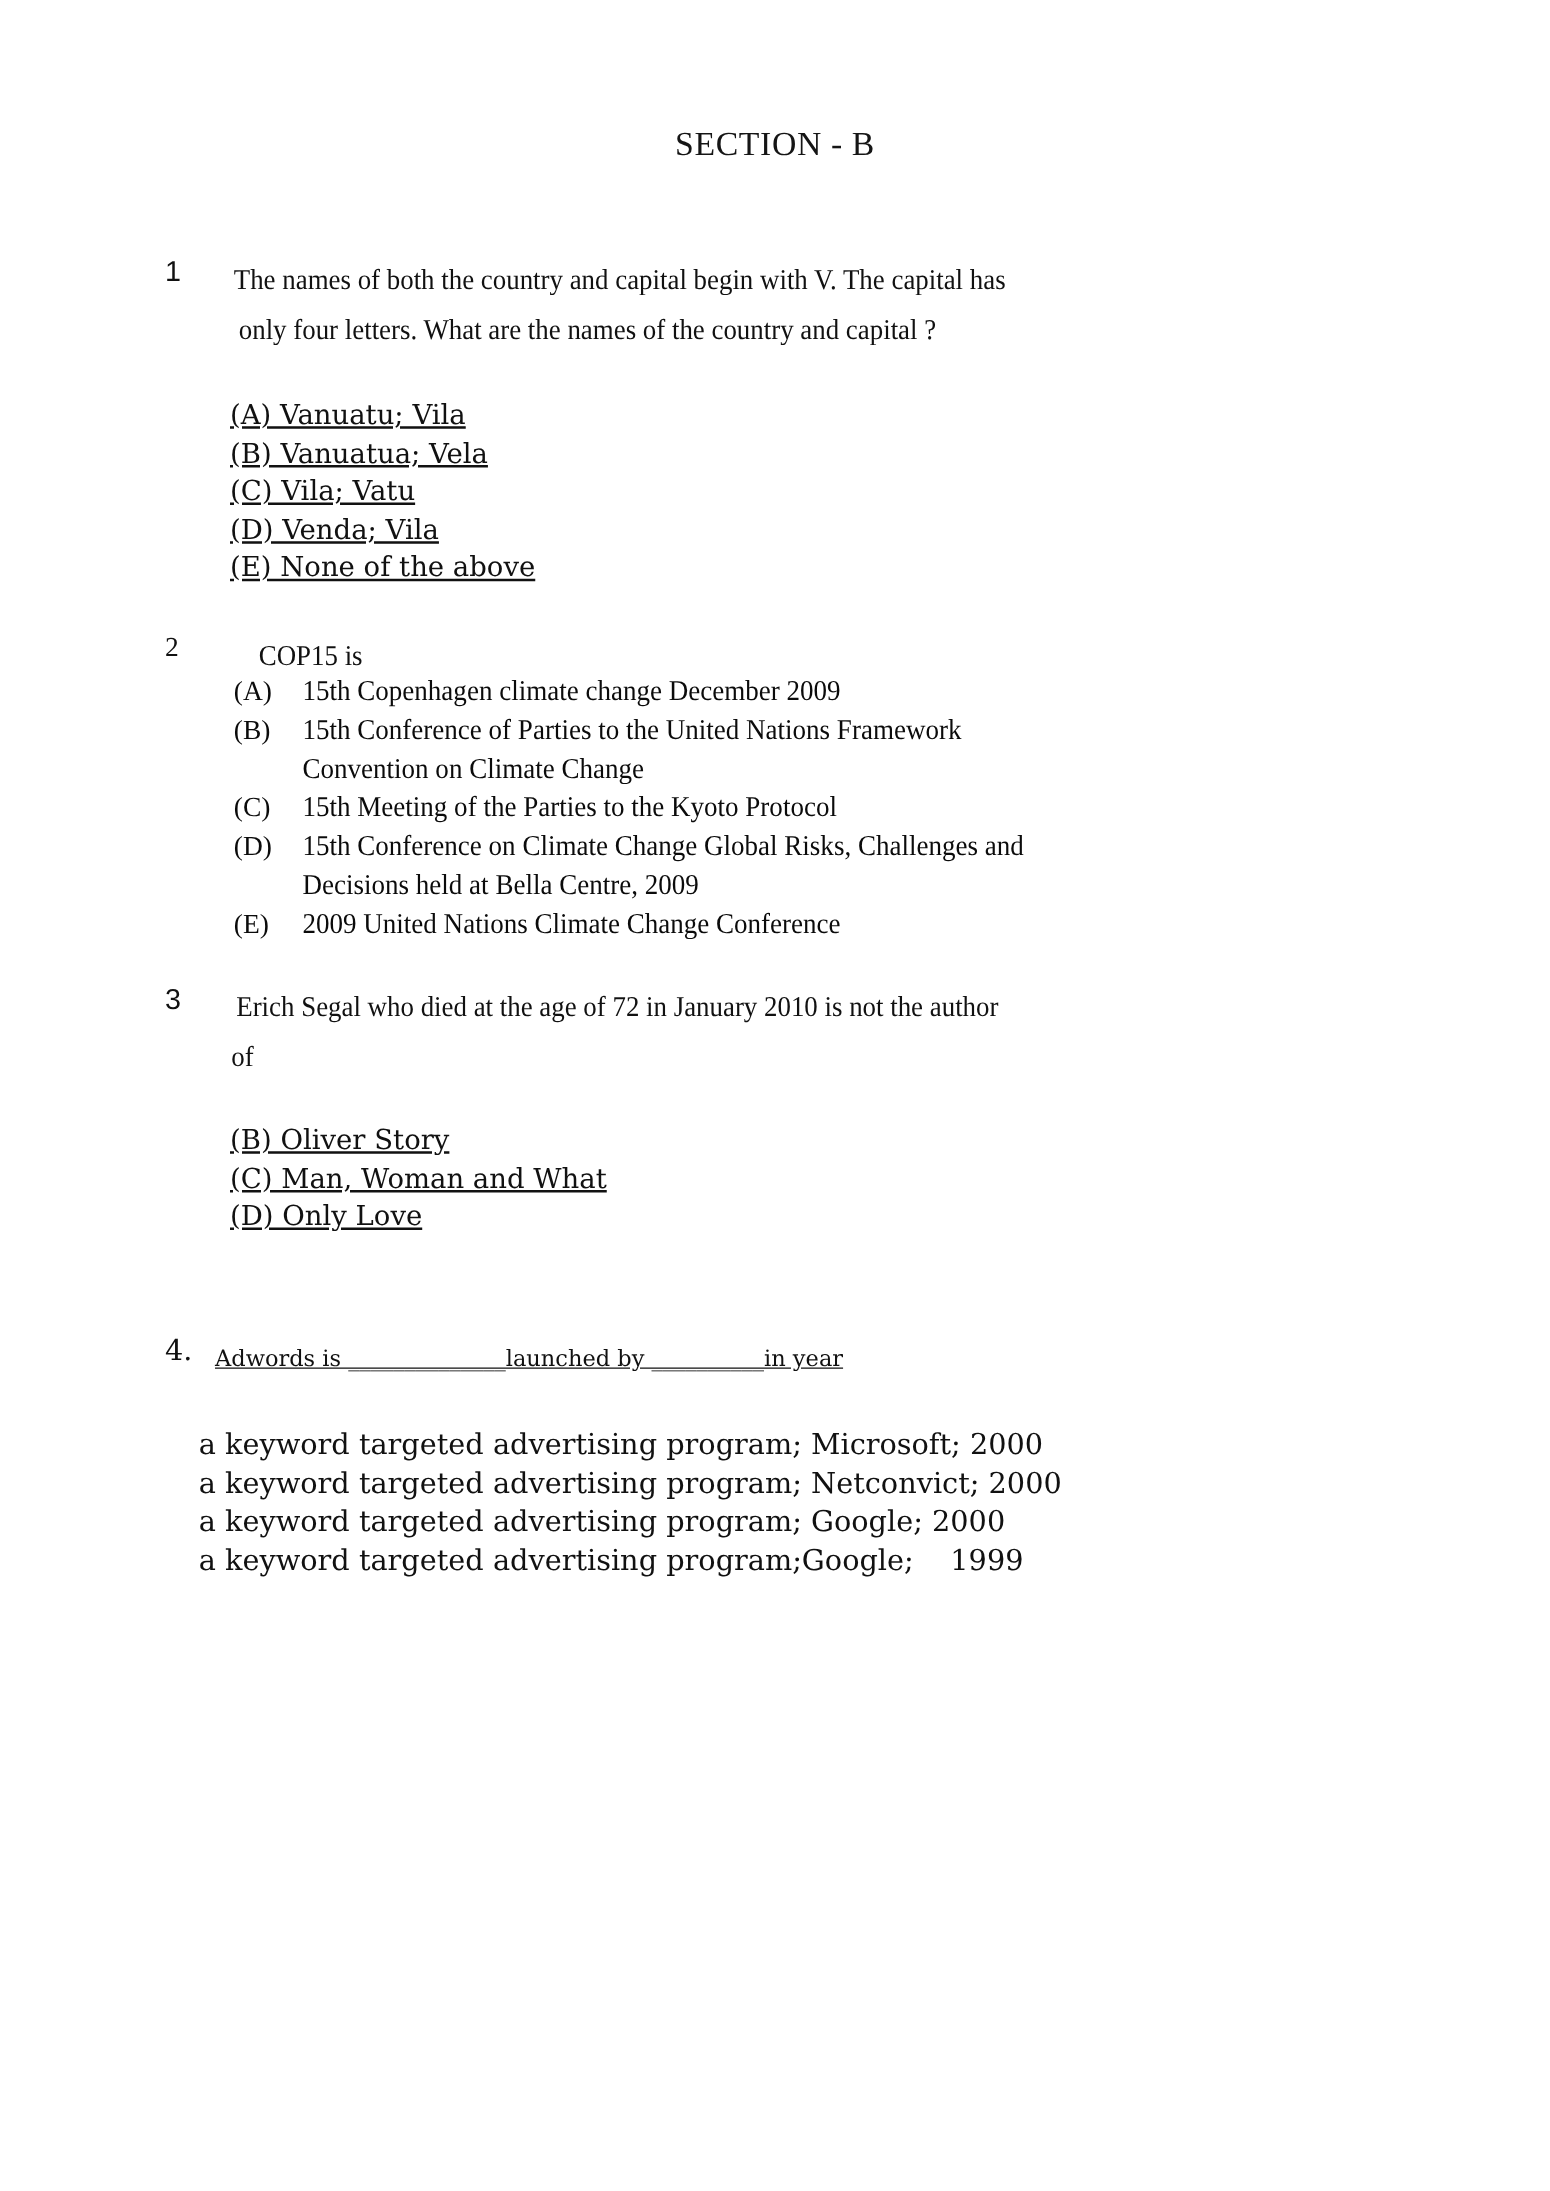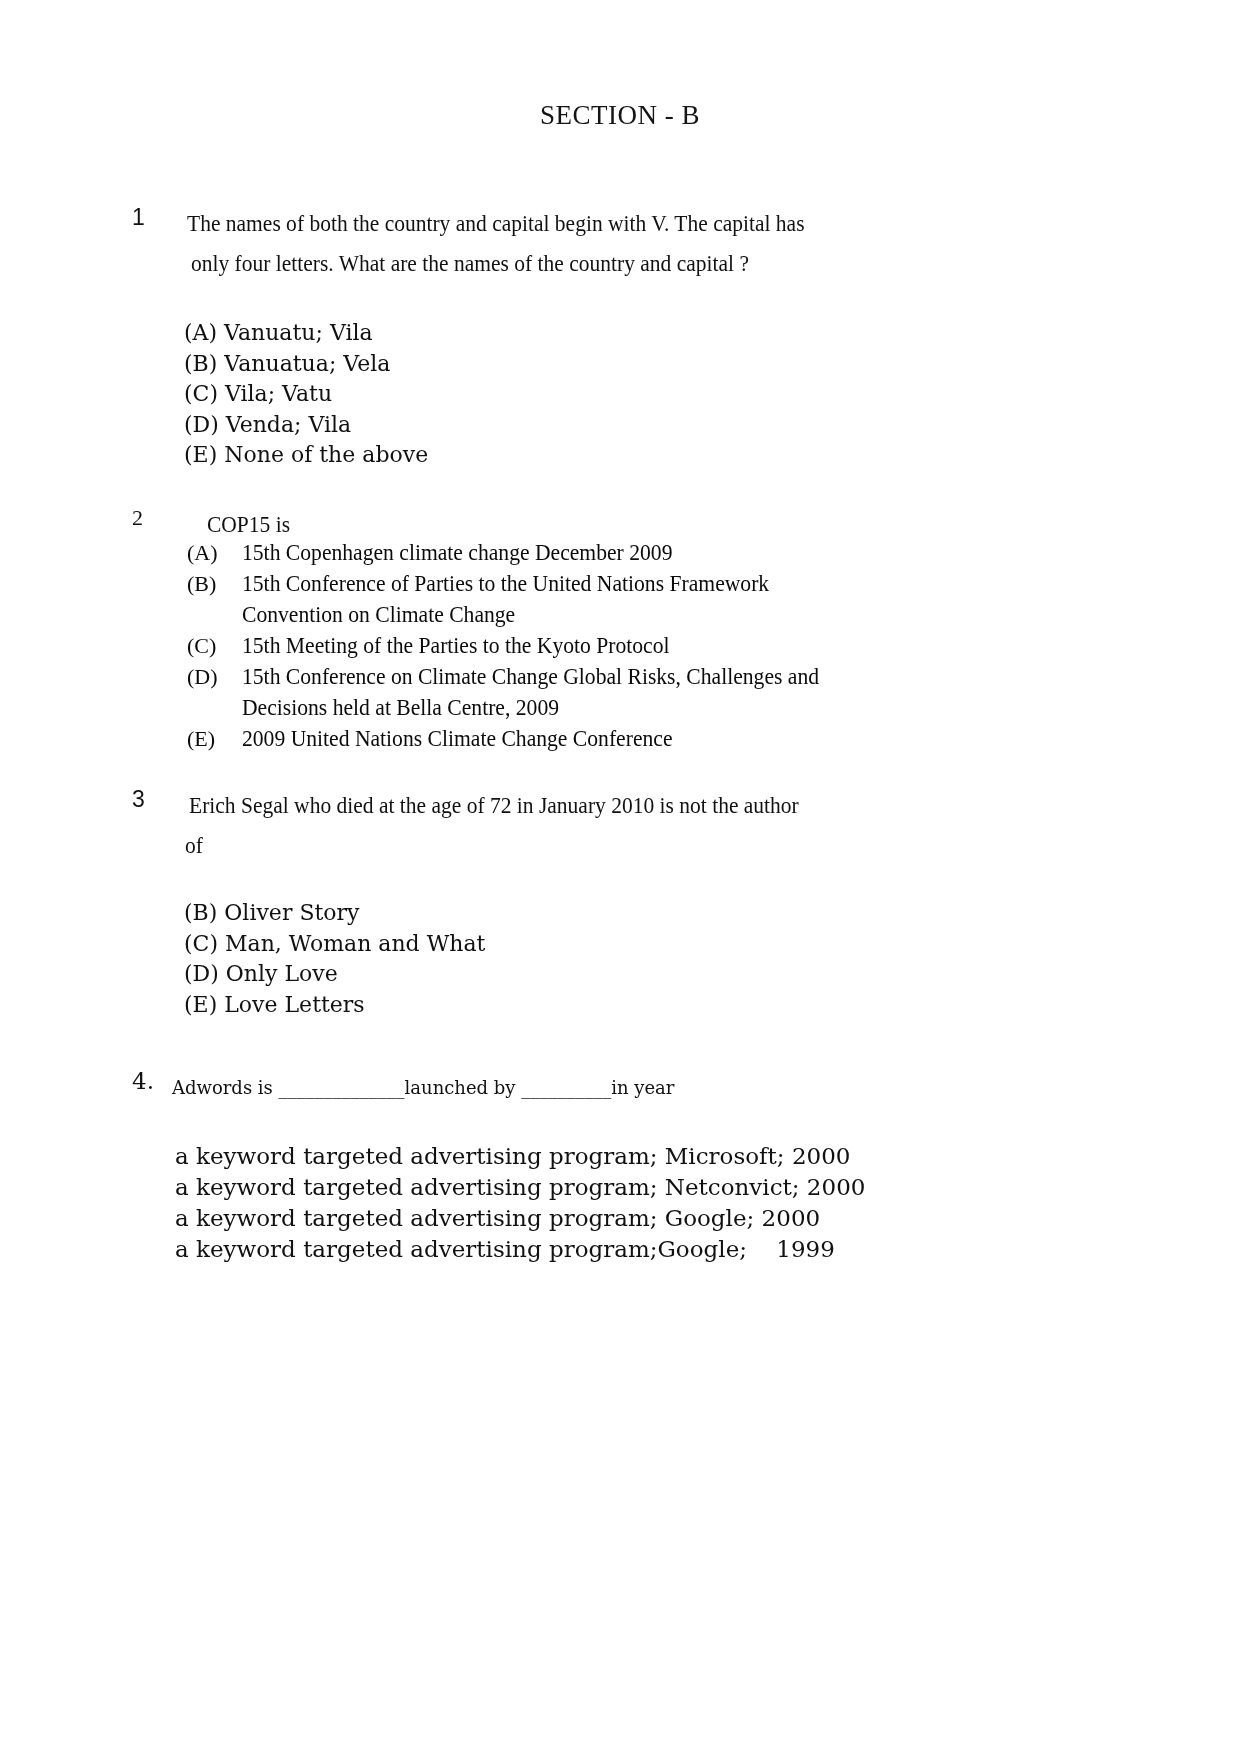--- a/index.html
+++ b/index.html
@@ -54,20 +54,21 @@
   
   .narrow {
     font-family: "Liberation Serif", "DejaVu Serif", serif;
     transform: scaleX(0.935);
     transform-origin: left top;
     white-space: nowrap;
   }
   .wide {
     font-family: "DejaVu Serif", "Liberation Serif", serif;
     white-space: nowrap;
+    text-decoration: underline;
   }
 
   .opts { position: absolute; }
   .opt {
     font-size: 23px;
     line-height: 30.5px;
     white-space: nowrap;
     color: #111;
   }
   .opt.wide {
@@ -182,30 +183,29 @@
     <div style="position:absolute; left:57px; top:0;">
       <div class="stem narrow">Erich Segal who died at the age of 72 in January 2010 is not the author</div>
       <div class="stem narrow" style="margin-left:-4px;">of</div>
     </div>
   </div>
 
   <div class="opts" style="left:184px; top:898px; width:700px;">
     <div class="opt wide">(B) Oliver Story</div>
     <div class="opt wide">(C) Man, Woman and What</div>
     <div class="opt wide">(D) Only Love</div>
-    <div class="opt wide">(E) Love Letters</div>
   </div>
 
   <div class="qblock" style="left:132px; top:1068px; width:980px;">
     <div class="qnum" style="font-size:23px; font-family:'DejaVu Serif','Liberation Serif',serif;">4.</div>
     <div style="position:absolute; left:40px; top:0;">
       <div class="stem wide" style="font-size:18px;">Adwords is ______________launched by __________in year</div>
     </div>
   </div>
 
-  <div class="opts" style="left:175px; top:1141px; width:760px;">
+  <div class="opts" style="left:159px; top:1141px; width:760px;">
     <div class="q4line">a keyword targeted advertising program; Microsoft; 2000</div>
     <div class="q4line">a keyword targeted advertising program; Netconvict; 2000</div>
     <div class="q4line">a keyword targeted advertising program; Google; 2000</div>
     <div class="q4line">a keyword targeted advertising program;Google;    1999</div>
   </div>
 
 </div>
 
 </body></html>

